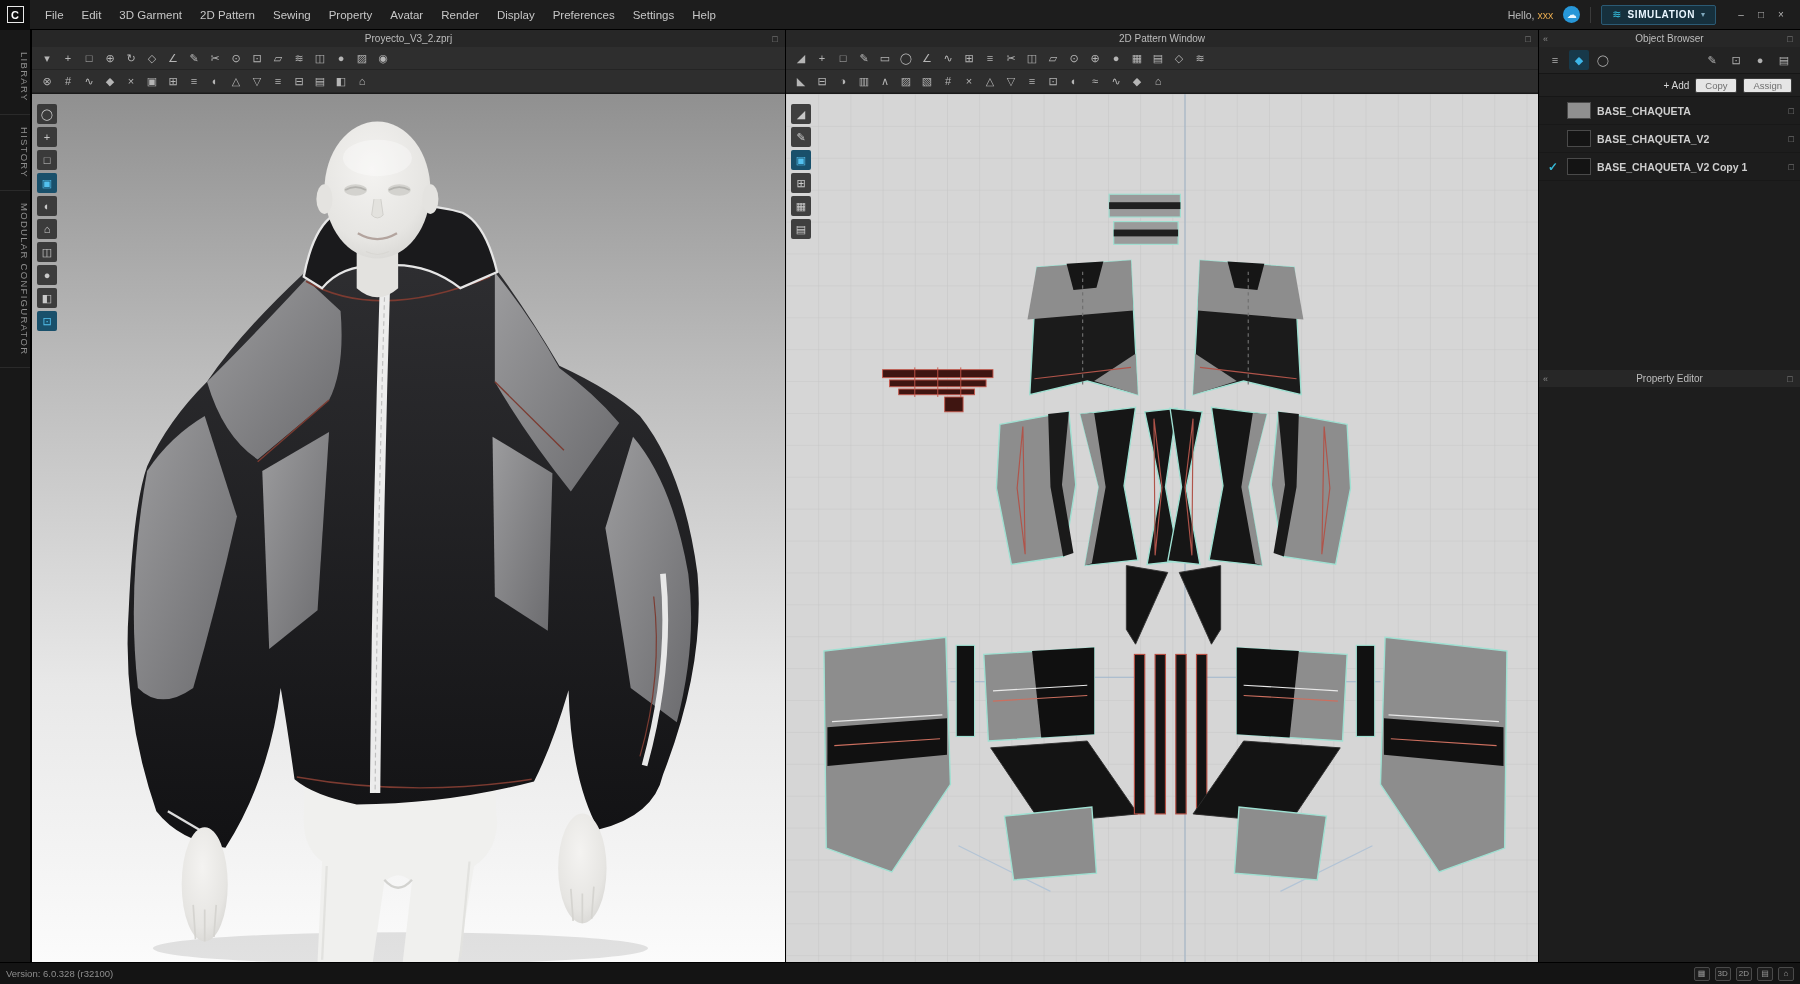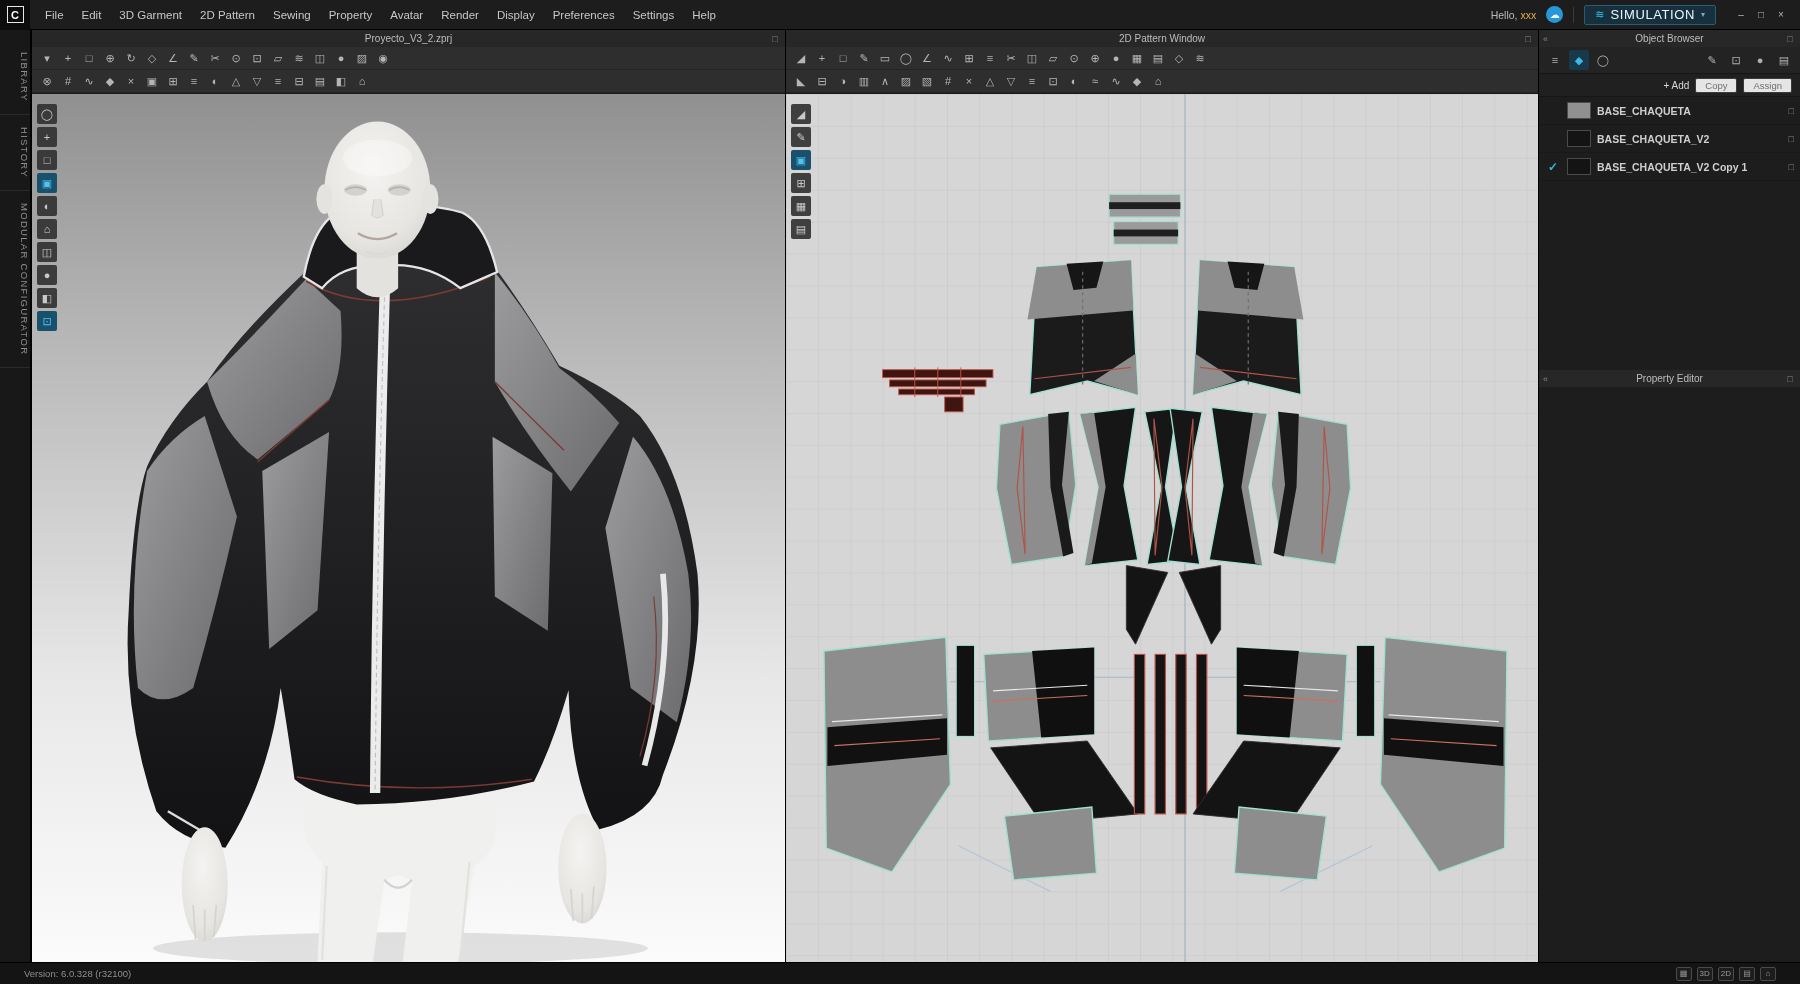--- a/index.html
+++ b/index.html
@@ -12,21 +12,21 @@
 .logo-box{width:17px;height:17px;border:1.5px solid #e8e8e8;color:#fff;font-weight:bold;font-size:11px;display:flex;align-items:center;justify-content:center;}
 .menus{display:flex;margin-left:6px;}
 .menu-item{padding:0 9px;line-height:30px;cursor:default;white-space:nowrap;}
 .menubar-right{margin-left:auto;display:flex;align-items:center;gap:10px;padding-right:10px;}
 .greeting{font-size:10.5px;color:#b9b9b9;}
 .greeting b{color:#e5a94f;font-weight:normal;margin-left:3px;}
 .cloud{width:17px;height:17px;border-radius:50%;background:#2797d8;color:#eaf7ff;font-size:10px;display:flex;align-items:center;justify-content:center;}
 .mb-divider{width:1px;height:16px;background:#3a3a3a;}
 .sim-btn{height:20px;display:flex;align-items:center;gap:6px;background:#16303d;border:1px solid #2b5a74;border-radius:2px;padding:0 10px;}
 .sim-btn .simicon{color:#36c6e8;font-size:11px;}
-.sim-btn .simlabel{color:#eaf6ff;font-size:13px;font-weight:normal;letter-spacing:.6px;}
+.sim-btn .simlabel{color:#eaf6ff;font-size:10px;font-weight:bold;letter-spacing:.6px;}
 .sim-btn .simcaret{color:#7fa8bc;font-size:8px;}
 .win-controls{display:flex;gap:2px;margin-left:6px;}
 .win-controls .icon{width:18px;height:18px;display:flex;align-items:center;justify-content:center;color:#b5b5b5;font-size:10px;border-radius:2px;}
 
 
 .workspace{flex:1;display:flex;position:relative;background:#151515;min-height:0;}
 .left-strip{width:31px;background:#181818;display:flex;flex-direction:column;align-items:center;padding-top:10px;border-right:1px solid #000;}
 .side-tab{writing-mode:vertical-rl;color:#8f8f8f;font-size:9.5px;letter-spacing:1.3px;padding:12px 0;border-bottom:1px solid #2a2a2a;width:100%;display:flex;justify-content:center;cursor:default;}
 
 .panel{display:flex;flex-direction:column;border-left:1px solid #000;min-width:0;}
@@ -63,21 +63,21 @@
 .obj-list{display:flex;flex-direction:column;flex:0 0 auto;}
 .obj-row{height:28px;display:flex;align-items:center;gap:6px;padding:0 6px;color:#cfcfcf;font-size:10.5px;border-bottom:1px solid #181818;font-weight:bold;}
 .obj-check{width:16px;color:#35b9d6;font-size:12px;text-align:center;flex:0 0 auto;}
 .obj-swatch{width:24px;height:17px;border:1px solid #4a4a4a;flex:0 0 auto;}
 .obj-label{flex:1;white-space:nowrap;overflow:hidden;}
 .obj-icon{color:#8a8a8a;font-size:9px;flex:0 0 auto;}
 .rp-spacer-block{height:189px;background:#1d1d1d;flex:0 0 auto;}
 .rp-fill{flex:1;background:#1d1d1d;}
 
 
-.statusbar{height:22px;background:#141414;display:flex;align-items:center;color:#8f8f8f;font-size:9.5px;padding:0 24px;border-top:1px solid #000;flex:0 0 auto;}
+.statusbar{height:22px;background:#141414;display:flex;align-items:center;color:#8f8f8f;font-size:9.5px;padding:0 6px;border-top:1px solid #000;flex:0 0 auto;}
 .sb-right{margin-left:auto;display:flex;gap:5px;align-items:center;}
 .sb-right .icon{min-width:16px;height:14px;border:1px solid #4a4a4a;color:#9a9a9a;font-size:8px;display:flex;align-items:center;justify-content:center;padding:0 2px;border-radius:2px;background:#1d1d1d;}
 </style>
 </head>
 <body>
 
 <div class="app">
 
   <div class="menubar">
     <div class="logo">

